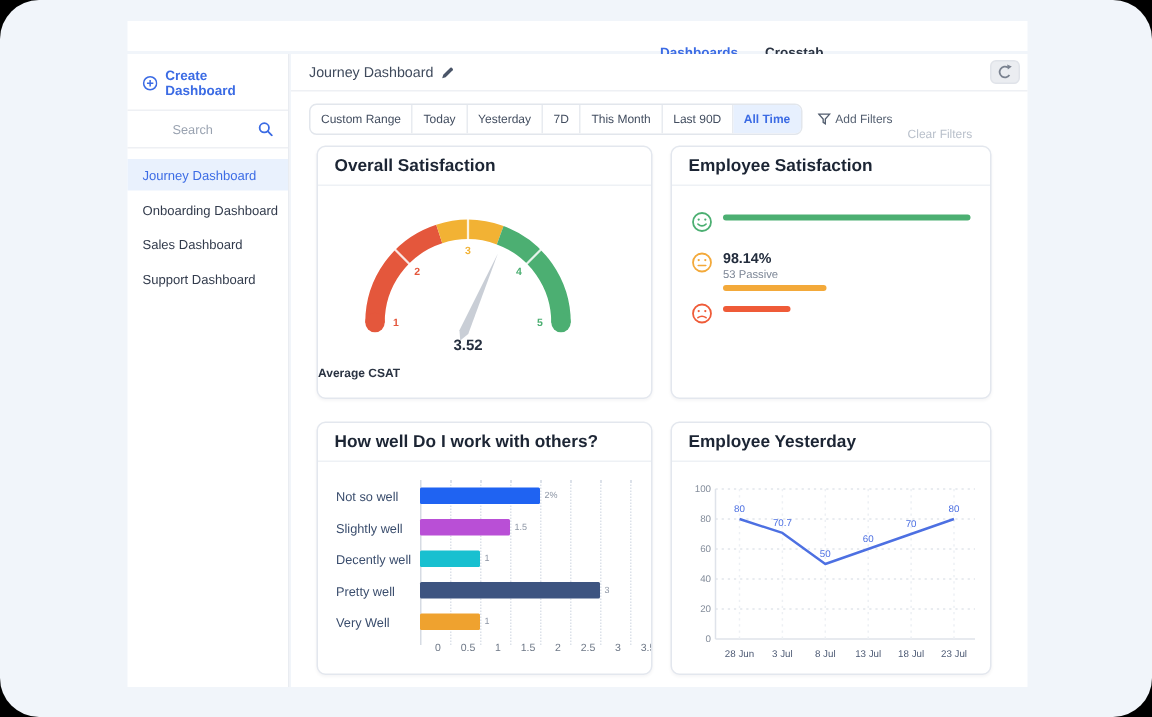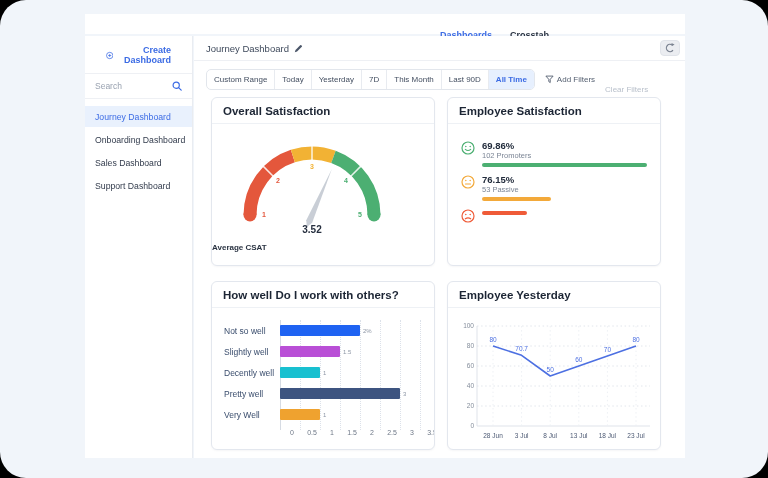--- a/index.html
+++ b/index.html
@@ -7,23 +7,23 @@
   .window { position:relative; width:768px; height:478px; background:#f1f5fa; border-radius:26px; overflow:hidden; }
 
   
   .topbar { position:absolute; left:85px; top:14px; width:600px; height:20px; background:#fff; }
   .tabs { position:absolute; left:355px; top:12px; height:100%; display:flex; gap:18px; }
   .tab { height:100%; display:flex; align-items:center; font-size:9px; font-weight:700; color:#2a3342; border-bottom:2px solid transparent; cursor:pointer; }
   .tab.active { color:#3b6be4; border-bottom-color:#3b6be4; }
 
   
   .sidebar { position:absolute; left:85px; top:36px; width:108px; height:422px; background:#fff; border-right:1px solid #e9ecf1; }
-  .create-row { display:flex; align-items:center; gap:5px; padding:9px 21px 8px; border-bottom:1px solid #eef0f4; color:#3b6be4; font-size:9px; font-weight:700; cursor:pointer;text-align:right; }
+  .create-row { display:flex; align-items:center; gap:5px; padding:9px 10px 8px; border-bottom:1px solid #eef0f4; color:#3b6be4; font-size:9px; font-weight:700; cursor:pointer; }
   .search-row { display:flex; align-items:center; justify-content:space-between; padding:7px 10px; border-bottom:1px solid #eef0f4; cursor:text; }
-  .search-ph { font-size:8.5px; color:#99a2b0; }
+  .search-ph { font-size:8.5px; color:#99a2b0;margin-left:20px; }
   .navlist { margin-top:7px; }
   .nav-item { display:flex; align-items:center; height:21px; padding:0 10px; font-size:8.7px; color:#323b4c; white-space:nowrap; margin-bottom:2px; cursor:pointer; }
   .nav-item.active { background:#e9f1fd; color:#3c6ce5; }
 
   
   .main { position:absolute; left:194px; top:36px; width:491px; height:422px; background:#fff; }
   .titlebar { display:flex; align-items:center; height:25px; padding:0 5px 0 12px; border-bottom:1px solid #eef0f4; }
   .doc-title { font-size:9.5px; color:#3f4a5c; }
   .pencil { margin-left:5px; display:flex; cursor:pointer; }
   .refresh-btn { margin-left:auto; width:20px; height:16px; background:#ebedf1; border:1px solid #e0e3e9; border-radius:4px; display:flex; align-items:center; justify-content:center; cursor:pointer; }
@@ -174,40 +174,36 @@
 
           <div class="sat-row">
             <span class="sat-face">
               <svg width="14" height="14" viewBox="0 0 14 14">
                 <circle cx="7" cy="7" r="6" fill="none" stroke="#4caf72" stroke-width="1.2"></circle>
                 <circle cx="4.8" cy="5.4" r="0.75" fill="#4caf72"></circle>
                   <circle cx="9.2" cy="5.4" r="0.75" fill="#4caf72"></circle>
                 <path d="M4.3 8.4 Q7 10.7 9.7 8.4" fill="none" stroke="#4caf72" stroke-width="1.1" stroke-linecap="round"></path>
               </svg>
             </span>
-            <div>
-              <div class="sat-pct">69.86%</div>
-              <div class="sat-count">102 Promoters</div>
-            </div>
             <div class="sat-bar">
                 <span class="sat-bar-fill" style="width: 100%; background: rgb(76, 175, 114);"></span>
               </div>
           </div>
 
           <div class="sat-row">
             <span class="sat-face">
               <svg width="14" height="14" viewBox="0 0 14 14">
                 <circle cx="7" cy="7" r="6" fill="none" stroke="#f3a93a" stroke-width="1.2"></circle>
                 <circle cx="4.8" cy="5.4" r="0.75" fill="#f3a93a"></circle>
                   <circle cx="9.2" cy="5.4" r="0.75" fill="#f3a93a"></circle>
                 <path d="M4.5 9 H9.5" fill="none" stroke="#f3a93a" stroke-width="1.1" stroke-linecap="round"></path>
               </svg>
             </span>
             <div>
-              <div class="sat-pct">76.15%</div>
+              <div class="sat-pct">98.14%</div>
               <div class="sat-count">53 Passive</div>
             </div>
             <div class="sat-bar">
                 <span class="sat-bar-fill" style="width: 42%; background: rgb(243, 169, 58);"></span>
               </div>
           </div>
 
           <div class="sat-row">
             <span class="sat-face">
               <svg width="14" height="14" viewBox="0 0 14 14">

